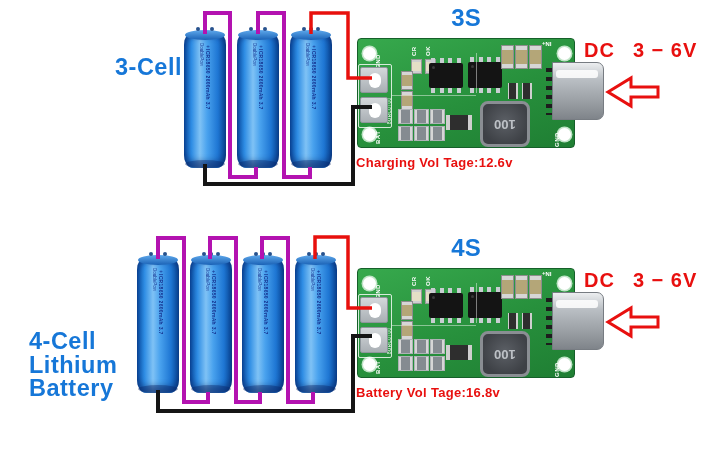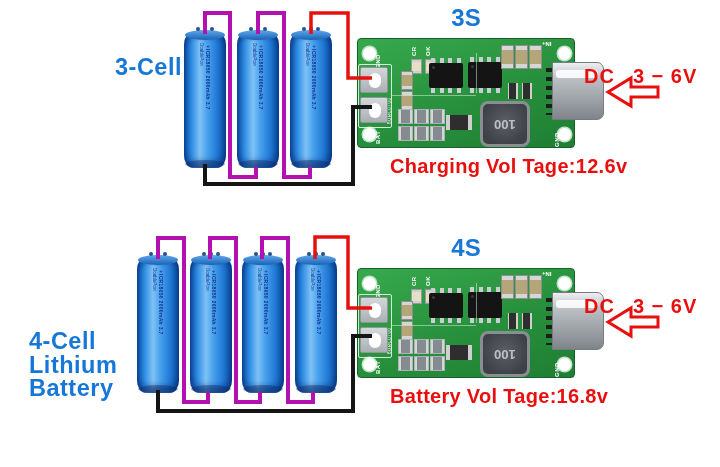--- a/index.html
+++ b/index.html
@@ -9,25 +9,25 @@
 
   
   .heading{color:#1677D8;font-weight:bold;font-size:23.5px;letter-spacing:.5px;}
   #heading-3cell{left:4px;top:54px;width:178px;text-align:right;line-height:27px;}
   #heading-4cell{left:29px;top:282px;text-align:left;line-height:23.5px;margin-top:48px;}
 
   .module-label{color:#1677D8;font-weight:bold;font-size:24px;text-align:center;width:218px;}
   #module-label-3s{left:357px;top:4px;}
   #module-label-4s{left:357px;top:234px;}
 
-  .dc-label{color:#E8100F;font-weight:bold;font-size:20px;display:flex;gap:18px;letter-spacing:1px;margin-top:26px;}
+  .dc-label{color:#E8100F;font-weight:bold;font-size:20px;display:flex;gap:18px;letter-spacing:1px;}
   #dc-3s{left:584px;top:39px;}
   #dc-4s{left:584px;top:269px;}
 
-  .charging{color:#E8100F;font-weight:bold;font-size:20px;letter-spacing:.3px;white-space:nowrap;padding-left:34px;}
+  .charging{color:#E8100F;font-weight:bold;font-size:13px;letter-spacing:.3px;white-space:nowrap;}
   #charging-3s{left:356px;top:155px;}
   #charging-4s{left:356px;top:385px;}
 
   
   .bat-row{display:flex;}
   #bat-row-3s{left:184px;top:27px;gap:11px;}
   #bat-row-4s{left:137px;top:252px;gap:10.5px;}
 
   .battery{position:relative;width:42px;height:141px;flex:0 0 auto;}
   .bat-nubs{position:absolute;top:0;left:0;right:0;display:flex;justify-content:center;gap:3px;}

